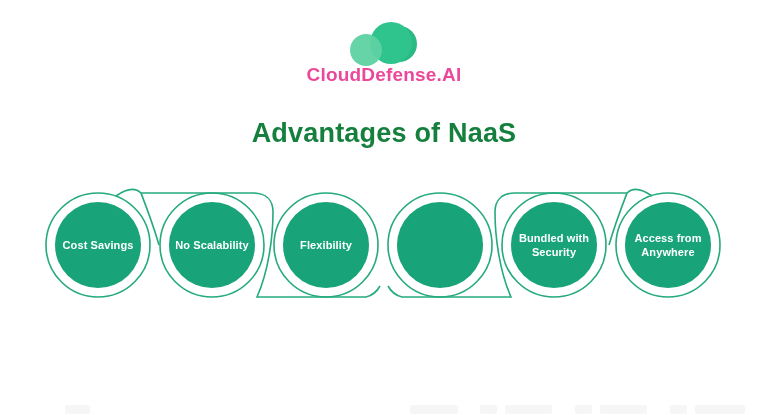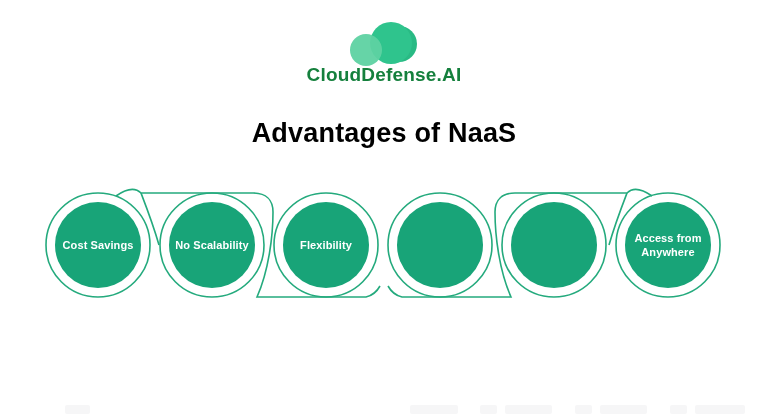--- a/index.html
+++ b/index.html
@@ -10,26 +10,26 @@
   .canvas{position:absolute;inset:0;}
   
   .logo{position:absolute;left:0;top:0;width:768px;text-align:center;}
   .cloud{position:absolute;left:348px;top:18px;width:72px;height:50px;}
   .cloud .c{position:absolute;border-radius:50%;}
   .cloud .c-b{width:36px;height:36px;left:33px;top:8px;background:#29ba84;}
   .cloud .c-a{width:42px;height:42px;left:22px;top:4px;background:#2fc48d;}
   .cloud .c-c{width:32px;height:32px;left:2px;top:16px;background:#5ed2a2;opacity:.95;}
   .logo-text{
     position:absolute;left:0;top:64px;width:768px;text-align:center;
-    font-size:19px;font-weight:bold;color:#15803d;letter-spacing:.2px;
+    font-size:19px;font-weight:bold;color:#ec4899;letter-spacing:.2px;
   }
   
   .page-title{
     position:absolute;left:0;top:118px;width:768px;text-align:center;
-    font-size:27px;font-weight:bold;color:#000000;letter-spacing:.2px;
+    font-size:27px;font-weight:bold;color:#15803d;letter-spacing:.2px;
   }
   
   .diagram{position:absolute;left:0;top:175px;width:768px;height:150px;}
   .diagram svg{position:absolute;left:0;top:0;}
   .adv-label{
     position:absolute;top:245px;width:92px;transform:translate(-50%,-50%);
     text-align:center;color:#ffffff;font-size:11px;font-weight:bold;
     line-height:1.3;letter-spacing:.1px;
   }
   
@@ -78,20 +78,21 @@
         <circle cx="440" cy="70" r="43"></circle>
         <circle cx="554" cy="70" r="43"></circle>
         <circle cx="668" cy="70" r="43"></circle>
       </g>
     </svg>
   </div>
 
   <div class="adv-label" style="left:98px">Cost Savings</div>
   <div class="adv-label" style="left:212px">No Scalability</div>
   <div class="adv-label" style="left:326px">Flexibility</div>
+  <div class="adv-label" style="left:554px">Bundled with Security</div>
   <div class="adv-label" style="left:668px">Access from Anywhere</div>
 
   <div class="remnant" style="left:65px;width:25px"></div>
   <div class="remnant" style="left:410px;width:48px"></div>
   <div class="remnant" style="left:480px;width:17px"></div>
   <div class="remnant" style="left:505px;width:47px"></div>
   <div class="remnant" style="left:575px;width:17px"></div>
   <div class="remnant" style="left:600px;width:47px"></div>
   <div class="remnant" style="left:670px;width:17px"></div>
   <div class="remnant" style="left:695px;width:50px"></div>

